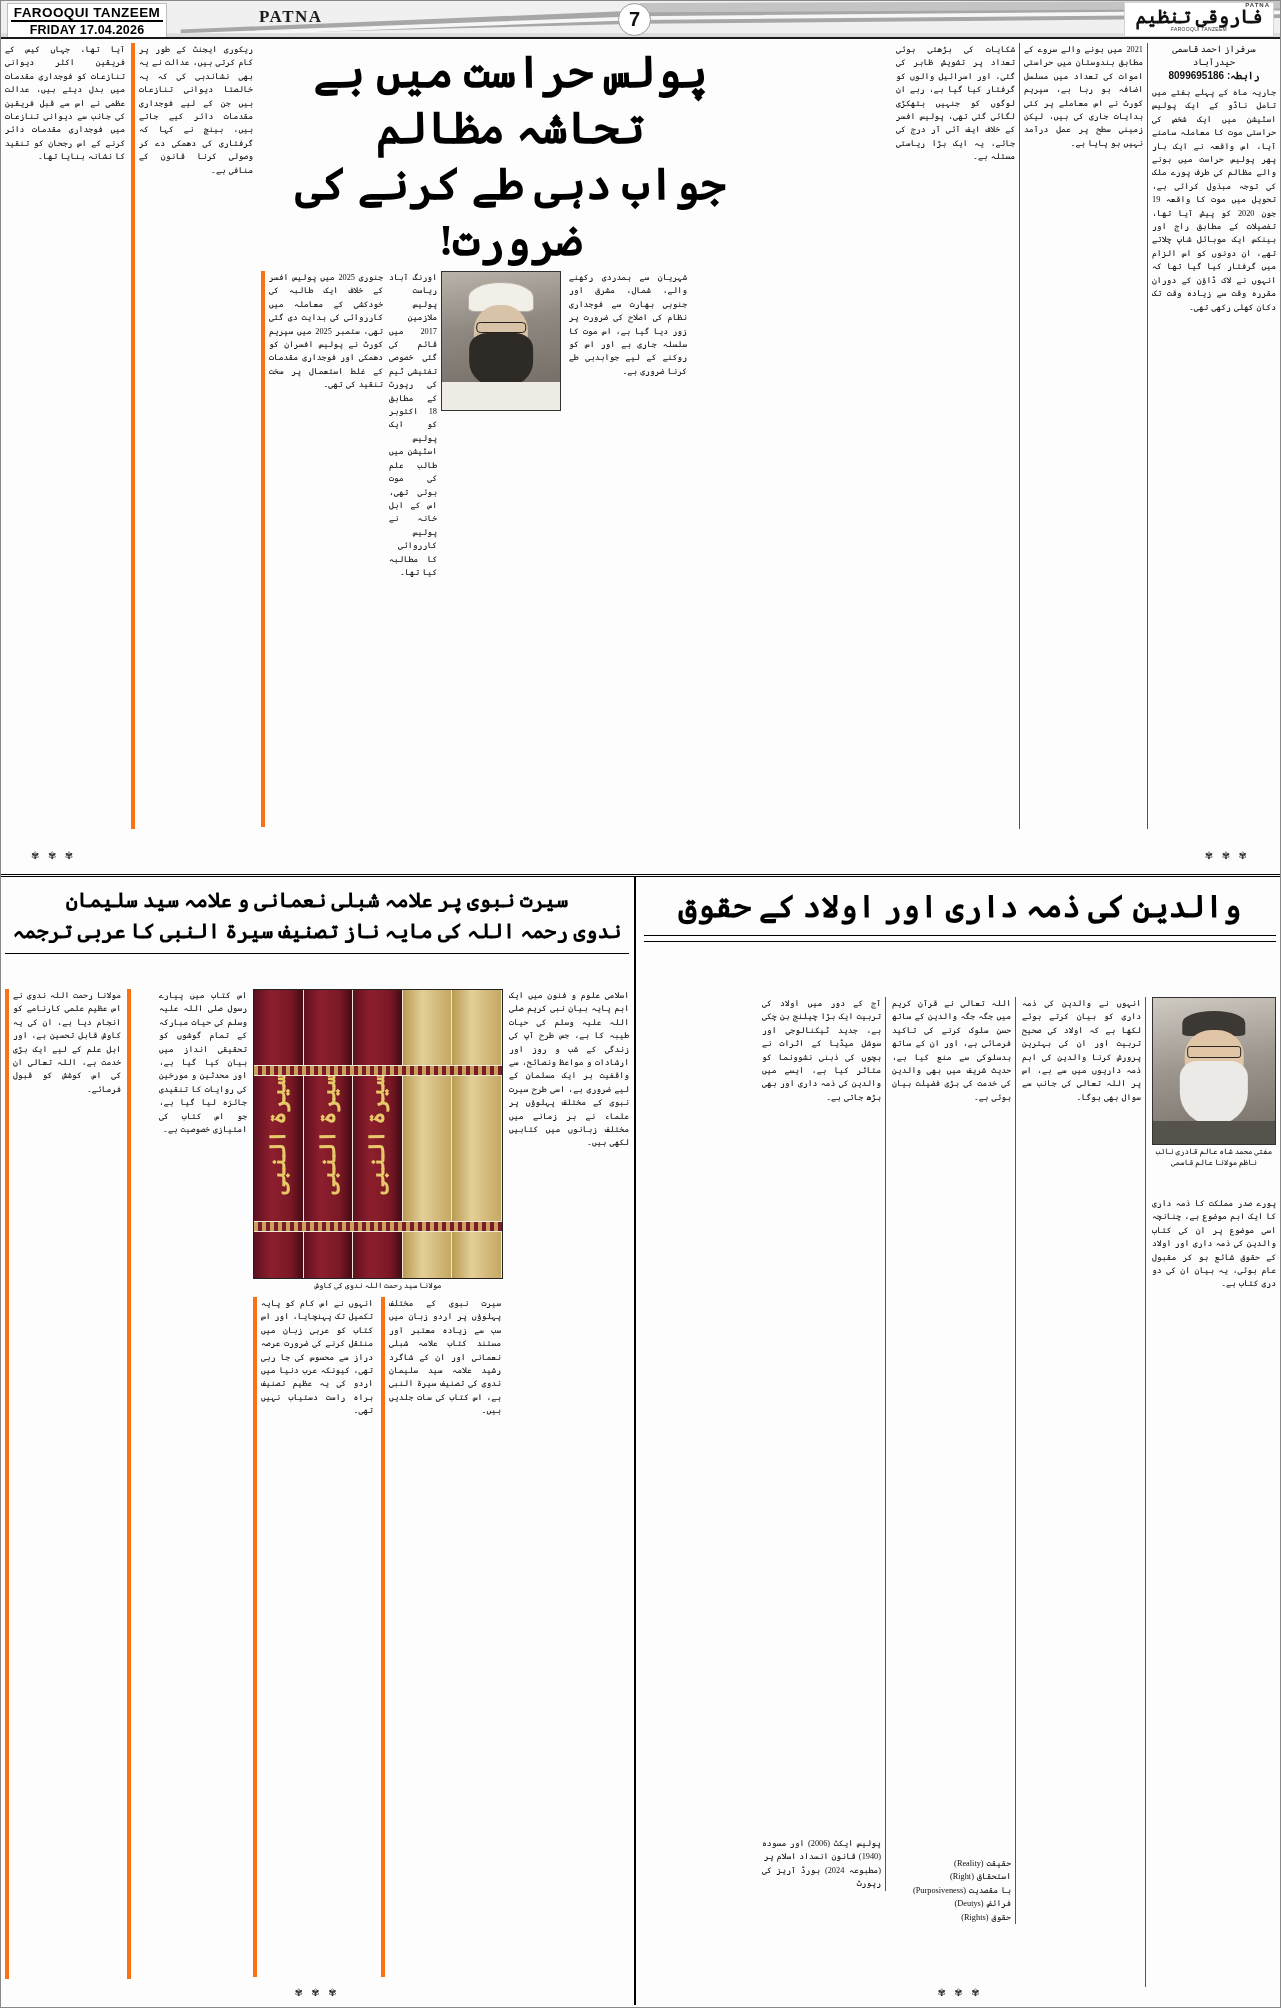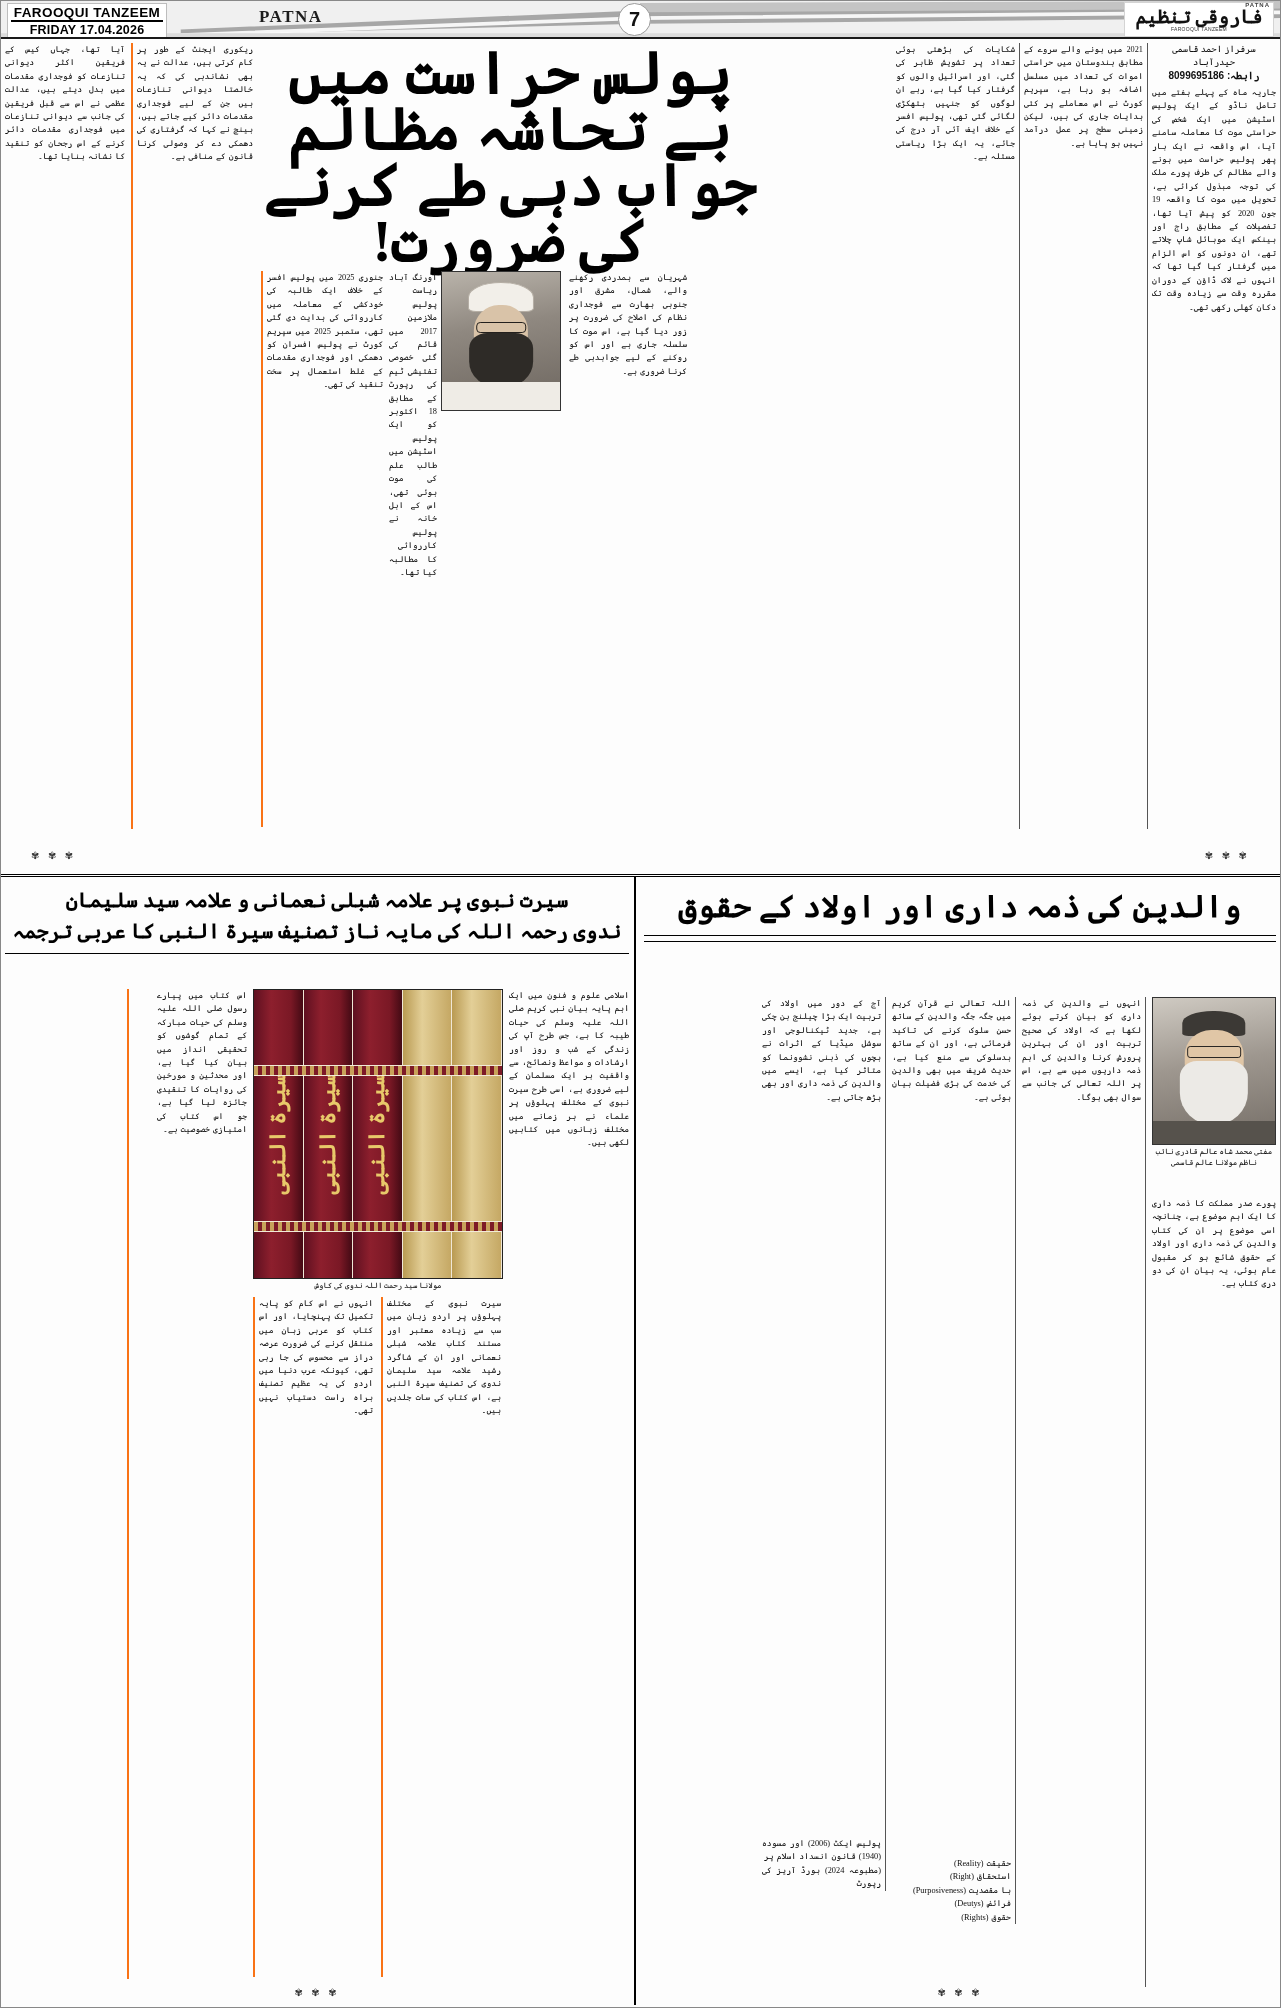--- a/index.html
+++ b/index.html
@@ -134,28 +134,28 @@
   .urdu-col {
     direction: rtl;
     text-align: justify;
     font-size: 8.3px;
     line-height: 13.4px;
     color: #0d0d0d;
     overflow: hidden;
     word-spacing: 1px;
   }
 
-  .vline { border-left: 2px solid #f97316; }
+  .vline { border-left: 4px solid #f97316; }
   .vline-r { border-right: 1px solid #555; }
 
   
   .headline-main {
     direction: rtl;
     text-align: center;
-    font-size: 59px;
+    font-size: 44px;
     line-height: 56px;
     font-weight: bold;
     color: #000;
     letter-spacing: -1px;
   }
   .headline-main .l2 { display: block; }
   .headline-sec {
     direction: rtl;
     text-align: center;
     font-weight: bold;
@@ -458,20 +458,23 @@
         </div>
         <div style="position:absolute; left:380px; top:420px; width:120px;" class="vline">
           <div class="urdu-col" style="height:680px; padding-left:4px;">سیرت نبوی کے مختلف پہلوؤں پر اردو زبان میں سب سے زیادہ معتبر اور مستند کتاب علامہ شبلی نعمانی اور ان کے شاگرد رشید علامہ سید سلیمان ندوی کی تصنیف سیرۃ النبی ہے، اس کتاب کی سات جلدیں ہیں۔</div>
         </div>
         <div style="position:absolute; left:252px; top:420px; width:120px;" class="vline">
           <div class="urdu-col" style="height:680px; padding-left:4px;">انہوں نے اس کام کو پایہ تکمیل تک پہنچایا، اور اس کتاب کو عربی زبان میں منتقل کرنے کی ضرورت عرصہ دراز سے محسوس کی جا رہی تھی، کیونکہ عرب دنیا میں اردو کی یہ عظیم تصنیف براہ راست دستیاب نہیں تھی۔</div>
         </div>
         <div style="position:absolute; left:126px; top:112px; width:120px;" class="vline">
           <div class="urdu-col" style="height:990px; padding-left:4px;margin-left:24px;">اس کتاب میں پیارے رسول صلی اللہ علیہ وسلم کی حیات مبارکہ کے تمام گوشوں کو تحقیقی انداز میں بیان کیا گیا ہے، اور محدثین و مورخین کی روایات کا تنقیدی جائزہ لیا گیا ہے، جو اس کتاب کی امتیازی خصوصیت ہے۔</div>
         </div>
+        <div style="position:absolute; left:4px; top:112px; width:116px;" class="vline">
+          <div class="urdu-col" style="height:990px; padding-left:4px;">مولانا رحمت اللہ ندوی نے اس عظیم علمی کارنامے کو انجام دیا ہے، ان کی یہ کاوش قابل تحسین ہے، اور اہل علم کے لیے ایک بڑی خدمت ہے، اللہ تعالی ان کی اس کوشش کو قبول فرمائے۔</div>
+        </div>
 
         <div class="ornament" style="position:absolute;left:0;right:0;bottom:6px;">✾ ✾ ✾</div>
       </div>
 
       <div style="position:absolute; left:637px; top:0; width:644px; height:1128px;">
 
         <div class="headline-sec" style="padding:10px 8px 6px 8px;">والدین کی ذمہ داری اور اولاد کے حقوق</div>
         <hr class="hr-thin" style="margin:2px 6px 5px 6px;">
 
         <hr class="hr-thin" style="margin:0 6px 6px 6px;">

